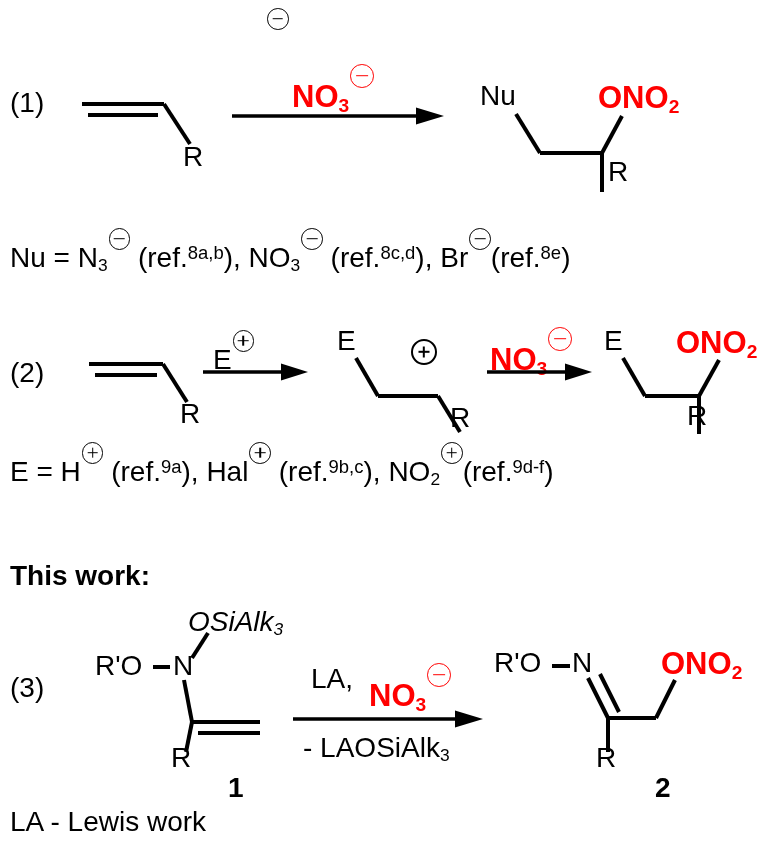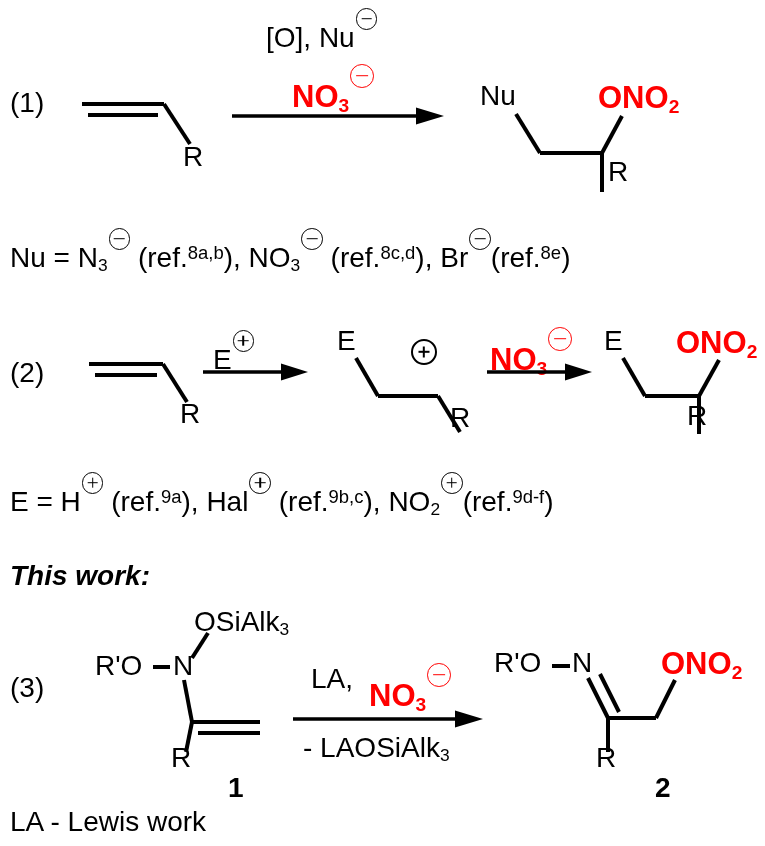--- a/index.html
+++ b/index.html
@@ -6,21 +6,21 @@
   body{
     width:765px;height:846px;position:relative;overflow:hidden;
     font-family:"Liberation Sans", sans-serif;
     color:#000;
     -webkit-font-smoothing:antialiased;
   }
   .abs{position:absolute;}
   .txt{font-size:28px;line-height:1;white-space:nowrap;}
   .red{color:#FF0000;text-align:center;}
   .bold{font-weight:bold;}
-  .ital{font-style:italic;}
+  .ital{}
   sub{font-size:0.62em;vertical-align:-0.25em;}
   .refsup{font-size:0.66em;vertical-align:0.42em;}
 
   
   .chg{
     display:inline-block;
     width:0.70em;height:0.70em;
     border:1.6px solid currentColor;
     border-radius:50%;
     position:relative;
@@ -57,21 +57,21 @@
     transform:translate(-50%,-50%);
   }
   svg{display:block;overflow:visible;}
 </style>
 </head>
 <body>
 
 <div class="abs txt" style="left:10px;top:89px;"><span>(1)</span></div>
 
 <div class="abs txt" style="left:266px;top:8px;">
-  <span>[O],  Nu</span><span class="chg"></span>
+  <span class="chg"></span>
 </div>
 
 <div class="abs txt bold red" style="left:292px;top:64px;font-size:31px;">
   <span>NO</span><sub>3</sub><span class="chg"></span>
 </div>
 
 <div class="abs" style="left:78px;top:92px;">
   <svg width="130" height="60" viewBox="0 0 130 60">
     <line x1="4" y1="12" x2="86" y2="12" stroke="#000" stroke-width="4"></line>
     <line x1="10" y1="23" x2="80" y2="23" stroke="#000" stroke-width="4"></line>
@@ -158,29 +158,29 @@
 <div class="abs" style="left:607px;top:356px;">
   <svg width="140" height="82" viewBox="0 0 140 82">
     <line x1="16" y1="2" x2="38" y2="40" stroke="#000" stroke-width="4"></line>
     <line x1="38" y1="40" x2="92" y2="40" stroke="#000" stroke-width="4"></line>
     <line x1="92" y1="40" x2="112" y2="4" stroke="#000" stroke-width="4"></line>
     <line x1="92" y1="40" x2="92" y2="78" stroke="#000" stroke-width="4"></line>
   </svg>
 </div>
 <div class="abs txt" style="left:687px;top:402px;"><span>R</span></div>
 
-<div class="abs txt" style="left:10px;top:472px;">
+<div class="abs txt" style="left:10px;top:442px;">
   <span>E = H</span><span class="chg plus"></span><span> (ref.</span><span class="refsup">9a</span><span>), Hal</span><span class="chg plus"></span><span> (ref.</span><span class="refsup">9b,c</span><span>), NO</span><sub>2</sub><span class="chg plus"></span><span>(ref.</span><span class="refsup">9d-f</span><span>)</span>
 </div>
 
 <div class="abs txt bold ital" style="left:10px;top:562px;"><span>This work:</span></div>
 
 <div class="abs txt" style="left:10px;top:674px;"><span>(3)</span></div>
 
-<div class="abs txt" style="left:194px;top:608px;">
+<div class="abs txt" style="left:188px;top:608px;font-style:italic;">
   <span>OSiAlk</span><sub>3</sub>
 </div>
 <div class="abs txt" style="left:95px;top:652px;"><span>R'O</span></div>
 <div class="abs txt" style="left:173px;top:652px;"><span>N</span></div>
 <div class="abs" style="left:150px;top:630px;">
   <svg width="160" height="130" viewBox="0 0 160 130">
 
     <line x1="3" y1="37" x2="20" y2="37" stroke="#000" stroke-width="4"></line>
 
     <line x1="42" y1="28" x2="58" y2="3" stroke="#000" stroke-width="4"></line>

